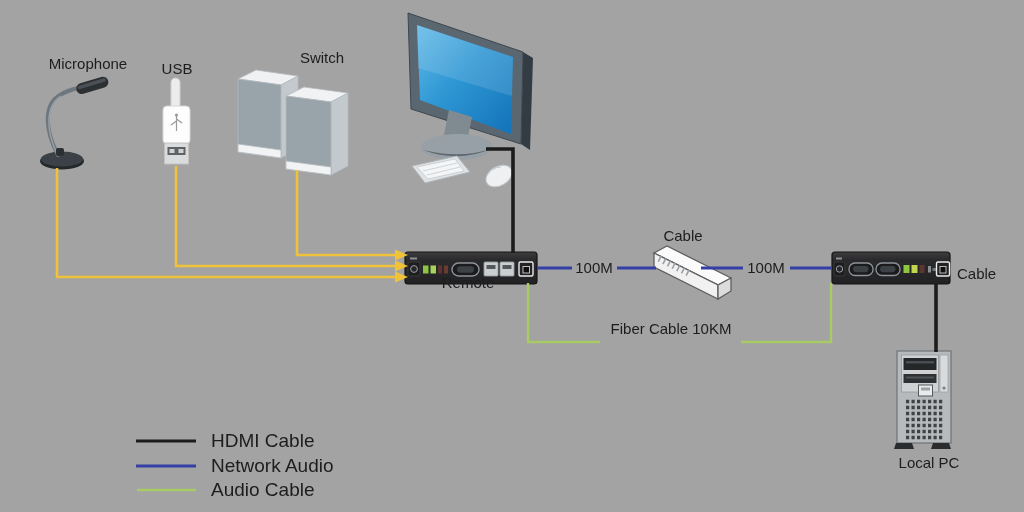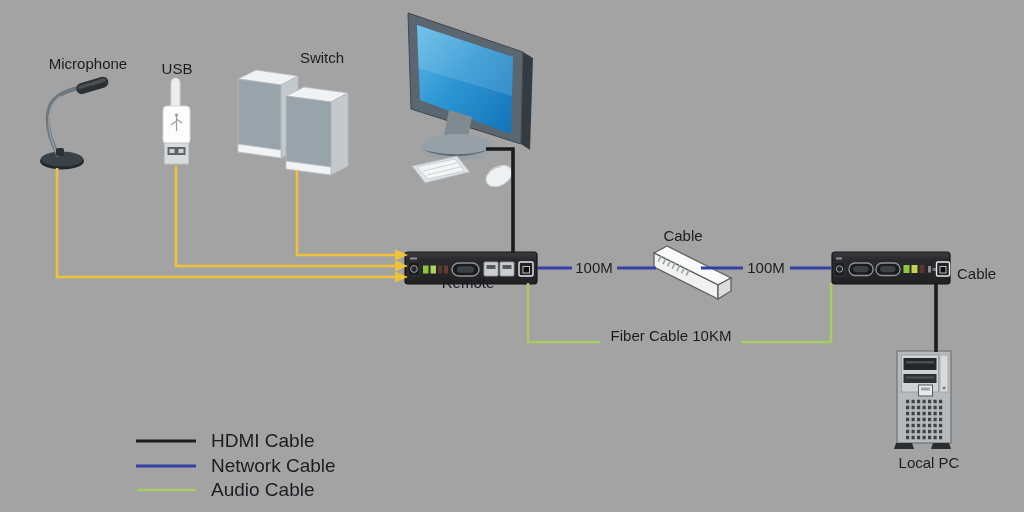--- a/index.html
+++ b/index.html
@@ -208,34 +208,34 @@
   <div class="lbl" style="left:649px;top:227px;width:68px;">Cable</div>
 
   <div class="lbl left" style="left:957px;top:265px;width:54px;">Cable</div>
 
   <div class="lbl" style="left:887px;top:454px;width:84px;">Local PC</div>
 
   <div class="lbl" style="left:572px;top:259px;width:44px;">100M</div>
 
   <div class="lbl" style="left:743px;top:259px;width:46px;">100M</div>
 
-  <div class="lbl" style="left:596px;top:327px;width:150px;">Fiber Cable 10KM</div>
+  <div class="lbl" style="left:596px;top:320px;width:150px;">Fiber Cable 10KM</div>
 
   <div class="legend">
     <div class="legend-row" style="top:432px;">
       <svg class="legend-swatch" width="62" height="6">
         <line x1="1" y1="3" x2="61" y2="3" stroke-width="3.2" stroke="#1c1c1c"></line>
       </svg>
       <span class="legend-label">HDMI Cable</span>
     </div>
     <div class="legend-row" style="top:457px;">
       <svg class="legend-swatch" width="62" height="6">
         <line x1="1" y1="3" x2="61" y2="3" stroke-width="3" stroke="#3440a6"></line>
       </svg>
-      <span class="legend-label">Network Cable</span>
+      <span class="legend-label">Network Audio</span>
     </div>
     <div class="legend-row" style="top:481px;">
       <svg class="legend-swatch" width="62" height="6">
         <line x1="2" y1="3" x2="61" y2="3" stroke-width="2.5" stroke="#a8cc63"></line>
       </svg>
       <span class="legend-label">Audio Cable</span>
     </div>
   </div>
 
 </div>

